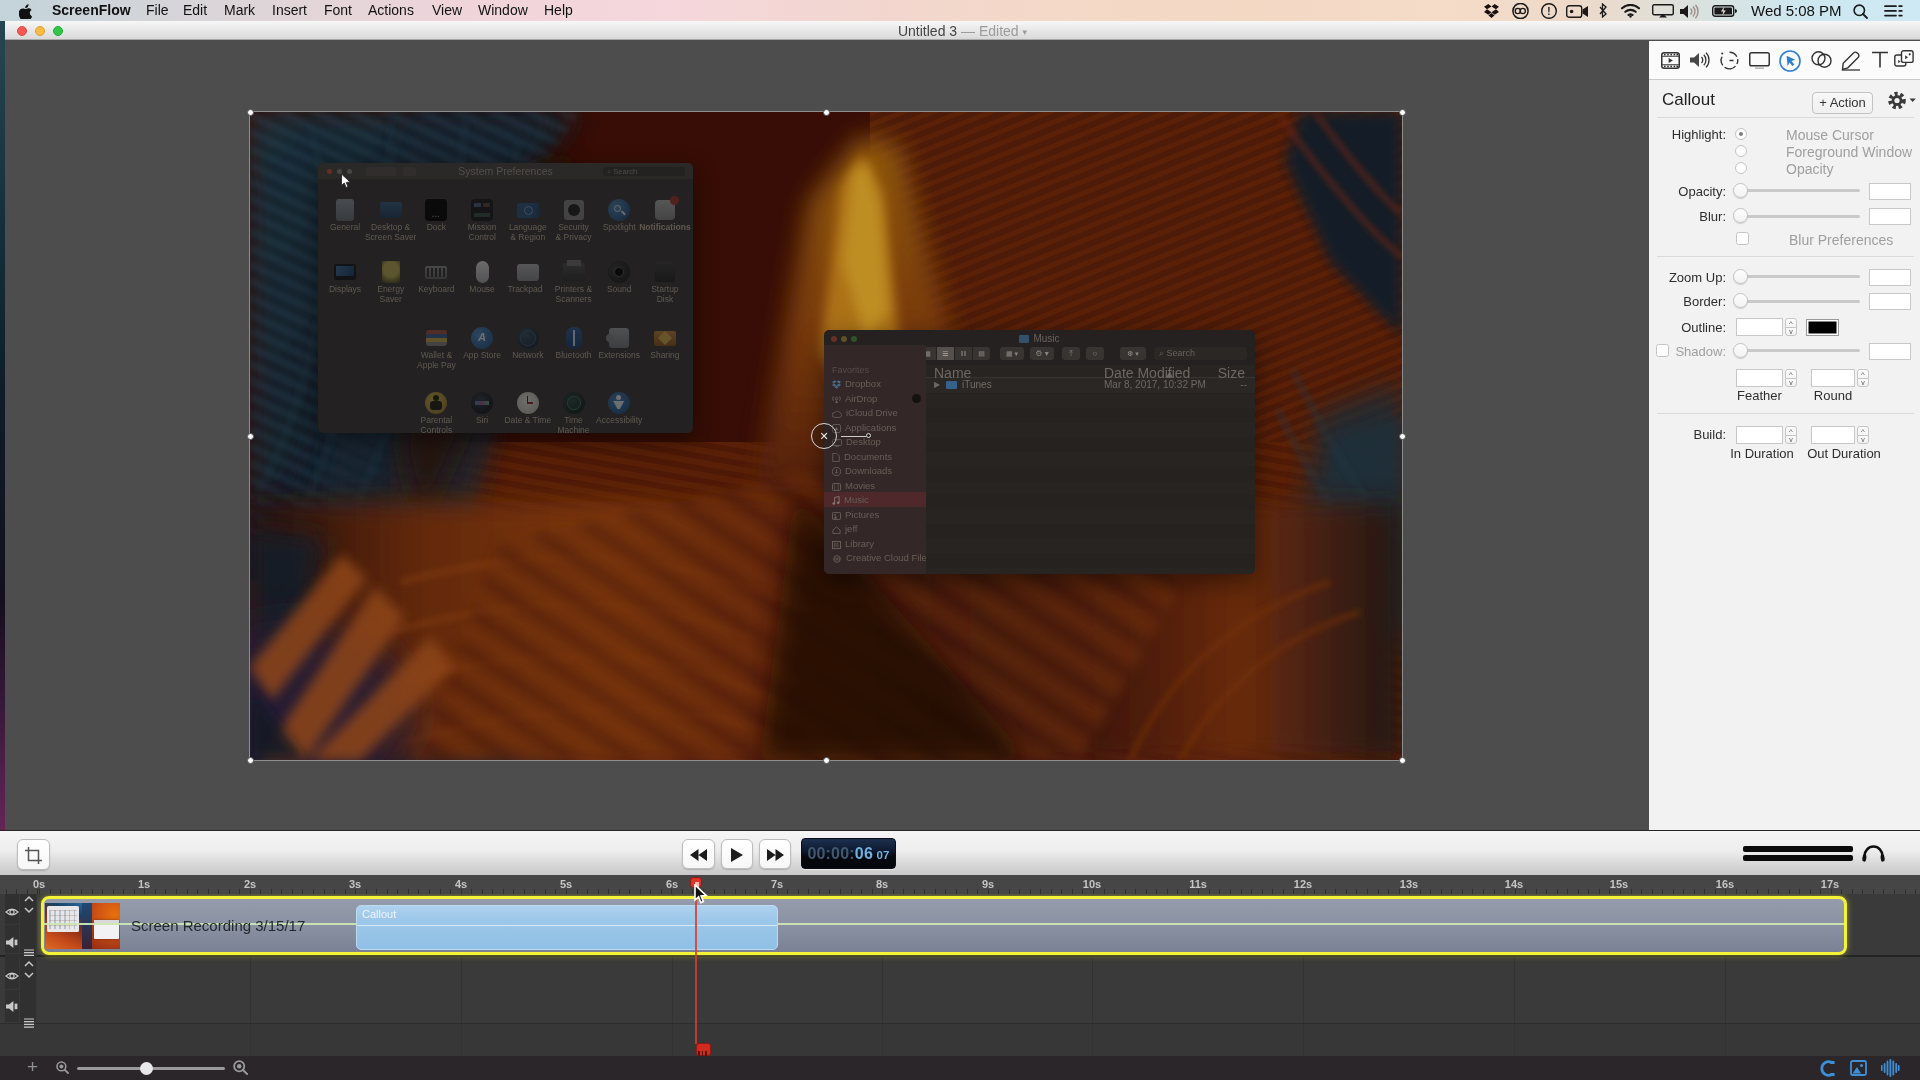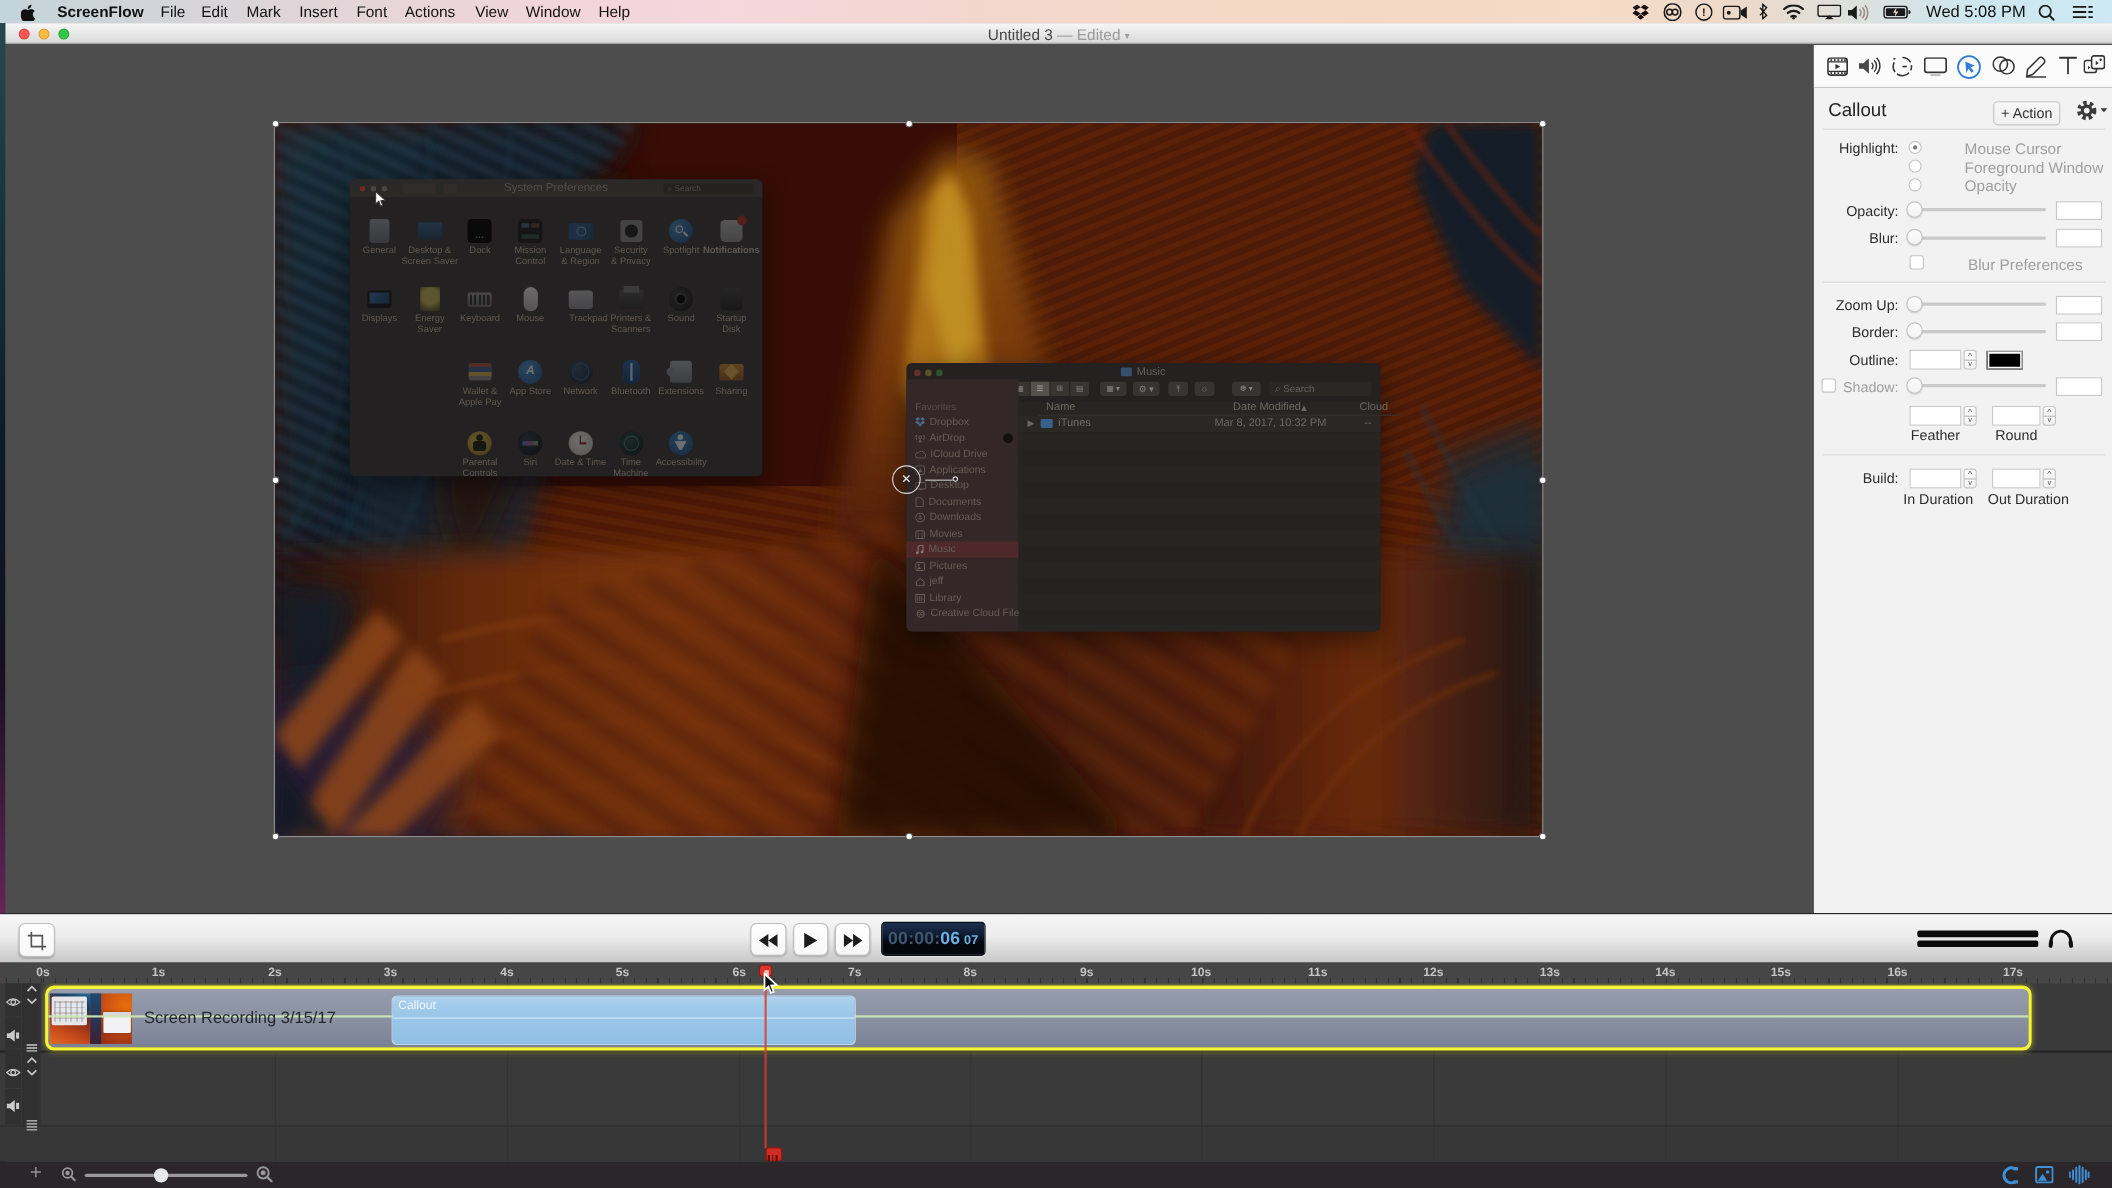--- a/index.html
+++ b/index.html
@@ -397,21 +397,21 @@
         <b class="splab" style="left:91.4px;top:60.0px;font-weight:normal">Dock</b>
         <b class="splab" style="left:137.1px;top:60.0px;font-weight:normal">Mission<br>Control</b>
         <b class="splab" style="left:182.8px;top:60.0px;font-weight:normal">Language<br>&amp; Region</b>
         <b class="splab" style="left:228.5px;top:60.0px;font-weight:normal">Security<br>&amp; Privacy</b>
         <b class="splab" style="left:274.2px;top:60.0px;font-weight:normal">Spotlight</b>
         <b class="splab" style="left:319.9px;top:60.0px;font-weight:bold">Notifications</b>
         <b class="splab" style="left:0.0px;top:122.0px;font-weight:normal">Displays</b>
         <b class="splab" style="left:45.7px;top:122.0px;font-weight:normal">Energy<br>Saver</b>
         <b class="splab" style="left:91.4px;top:122.0px;font-weight:normal">Keyboard</b>
         <b class="splab" style="left:137.1px;top:122.0px;font-weight:normal">Mouse</b>
-        <b class="splab" style="left:190px;top:122.0px;font-weight:normal">Trackpad</b>
+        <b class="splab" style="left:180px;top:122.0px;font-weight:normal">Trackpad</b>
         <b class="splab" style="left:228.5px;top:122.0px;font-weight:normal">Printers &amp;<br>Scanners</b>
         <b class="splab" style="left:274.2px;top:122.0px;font-weight:normal">Sound</b>
         <b class="splab" style="left:319.9px;top:122.0px;font-weight:normal">Startup<br>Disk</b>
         <b class="splab" style="left:91.4px;top:188.0px;font-weight:normal">Wallet &amp;<br>Apple Pay</b>
         <b class="splab" style="left:137.1px;top:188.0px;font-weight:normal">App Store</b>
         <b class="splab" style="left:182.8px;top:188.0px;font-weight:normal">Network</b>
         <b class="splab" style="left:228.5px;top:188.0px;font-weight:normal">Bluetooth</b>
         <b class="splab" style="left:274.2px;top:188.0px;font-weight:normal">Extensions</b>
         <b class="splab" style="left:319.9px;top:188.0px;font-weight:normal">Sharing</b>
         <b class="splab" style="left:91.4px;top:253.0px;font-weight:normal">Parental<br>Controls</b>
@@ -488,21 +488,21 @@
               <path d="M2.5 2v5M4.5 2v5M6.5 2v5" stroke="#6a625c" stroke-width="0.8"></path>
             </svg>Library</div>
           <div class="fitem" style="top:207.0px"><svg width="10" height="8" viewBox="0 0 12 9">
               <circle cx="6" cy="4.5" r="4" fill="none" stroke="#6a625c"></circle>
               <circle cx="4.5" cy="4.5" r="1.5" fill="none" stroke="#6a625c" stroke-width="0.8"></circle>
               <circle cx="7.5" cy="4.5" r="1.5" fill="none" stroke="#6a625c" stroke-width="0.8"></circle>
             </svg>Creative Cloud Files</div>
         </div>
         <div style="position:absolute;left:88px;top:64px;width:9px;height:9px;border-radius:50%;background:#141210;z-index:3"></div>
         <div id="fmain">
-          <div style="position:absolute;left:17px;top:0;width:329px;height:13px;border-bottom:1px solid #363330;color:#6e6862;font-size:10px"><span style="margin-left:8px">Name</span><span style="position:absolute;left:240px">▴</span><span style="position:absolute;left:178px">Date Modified</span><span style="position:absolute;right:10px">Cloud</span></div>
+          <div style="position:absolute;left:0;top:0;width:329px;height:13px;border-bottom:1px solid #363330;color:#6e6862;font-size:14px"><span style="margin-left:8px">Name</span><span style="position:absolute;left:240px">▴</span><span style="position:absolute;left:178px">Date Modified</span><span style="position:absolute;right:10px">Size</span></div>
           <div style="position:absolute;left:0;top:13px;width:329px;height:14.5px;background:#2a2724">
             <span style="position:absolute;left:8px;top:2px;font-size:8px;color:#6e6862">▶</span>
             <span style="position:absolute;left:20px;top:2.5px;width:11px;height:8.5px;background:#36618c;border-radius:1px"></span>
             <span style="position:absolute;left:36px;top:1px;font-size:10px;color:#746e68">iTunes</span>
             <span style="position:absolute;left:178px;top:1px;font-size:10px;color:#6e6862">Mar 8, 2017, 10:32 PM</span>
             <span style="position:absolute;right:8px;top:1px;font-size:10px;color:#6e6862">--</span>
           </div>
         </div>
       </div>
       <div id="xcirc">✕</div>

